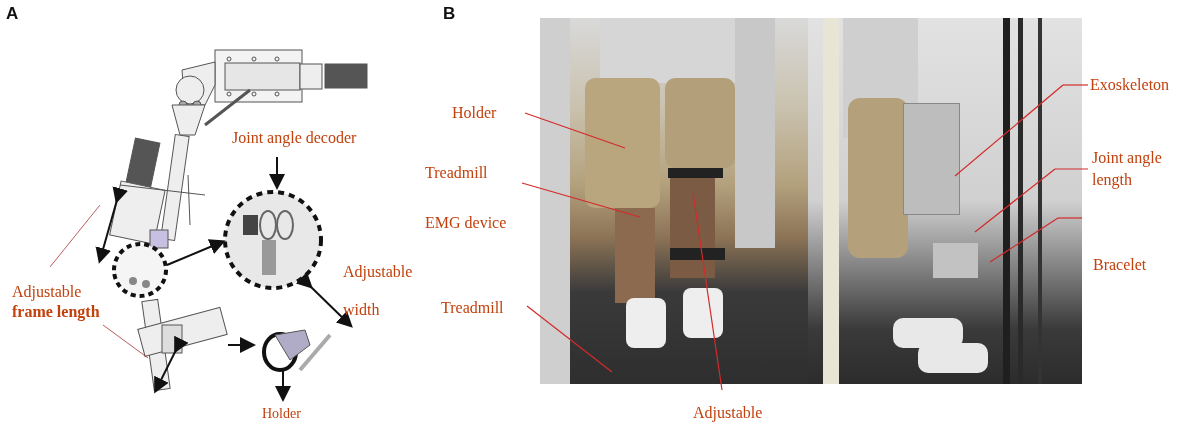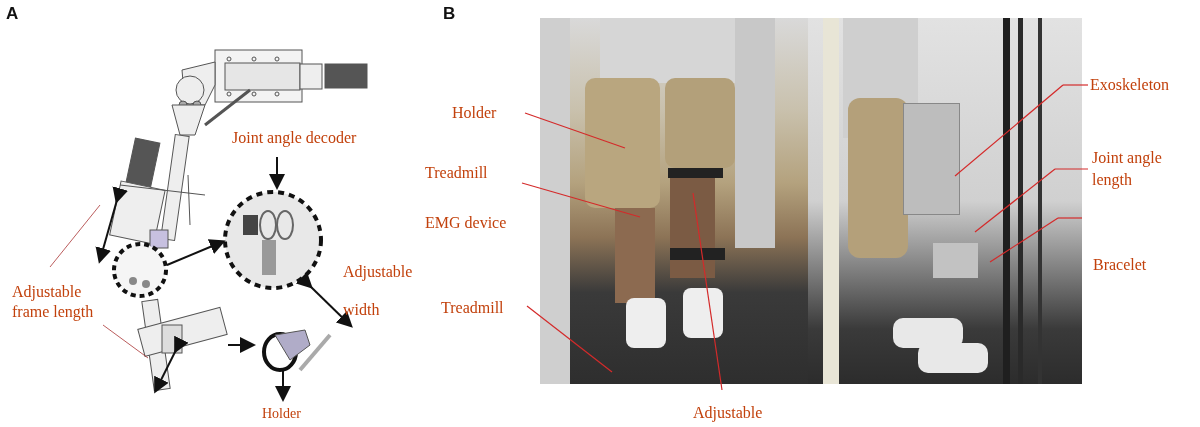--- a/index.html
+++ b/index.html
@@ -79,21 +79,21 @@
   <line x1="310" y1="286" x2="350" y2="325" stroke="#111" stroke-width="2" marker-end="url(#ah)" marker-start="url(#ah)"></line>
   <line x1="228" y1="345" x2="252" y2="345" stroke="#111" stroke-width="2" marker-end="url(#ah)"></line>
   <line x1="283" y1="370" x2="283" y2="398" stroke="#111" stroke-width="2" marker-end="url(#ah)"></line>
 
   <line x1="50" y1="267" x2="100" y2="205" stroke="#a33" stroke-width="0.8"></line>
   <line x1="103" y1="325" x2="148" y2="358" stroke="#a33" stroke-width="0.8"></line>
 </svg>
 
 <div class="lbl" style="left:232px;top:128px;">Joint angle decoder</div>
 <div class="lbl" style="left:12px;top:282px;">Adjustable</div>
-<div class="lbl" style="left:12px;top:302px;">frame length</div>
+<div class="lbl" style="left:12px;top:302px;font-weight:bold;">frame length</div>
 <div class="lbl" style="left:343px;top:262px;">Adjustable</div>
 <div class="lbl" style="left:343px;top:282px;margin-top:18px;">width</div>
 <div class="lbl" style="left:262px;top:404px;font-size:14px;">Holder</div>
 
 <div class="panel-letter" style="left:443px;top:4px;">B</div>
 
 <div class="photo" style="left:540px;top:18px;width:268px;height:366px;background:linear-gradient(180deg,#d9d9d9 0%,#c9c1ad 25%,#b4a27e 45%,#8c7356 60%,#3a3a3a 75%,#2e2e2e 100%);">
   <div style="position:absolute;left:60px;top:0;width:160px;height:65px;background:#d6d6d6;"></div>
   <div style="position:absolute;left:45px;top:60px;width:75px;height:130px;background:#b9a67f;border-radius:10px;"></div>
   <div style="position:absolute;left:125px;top:60px;width:70px;height:90px;background:#b3a07a;border-radius:10px;"></div>

